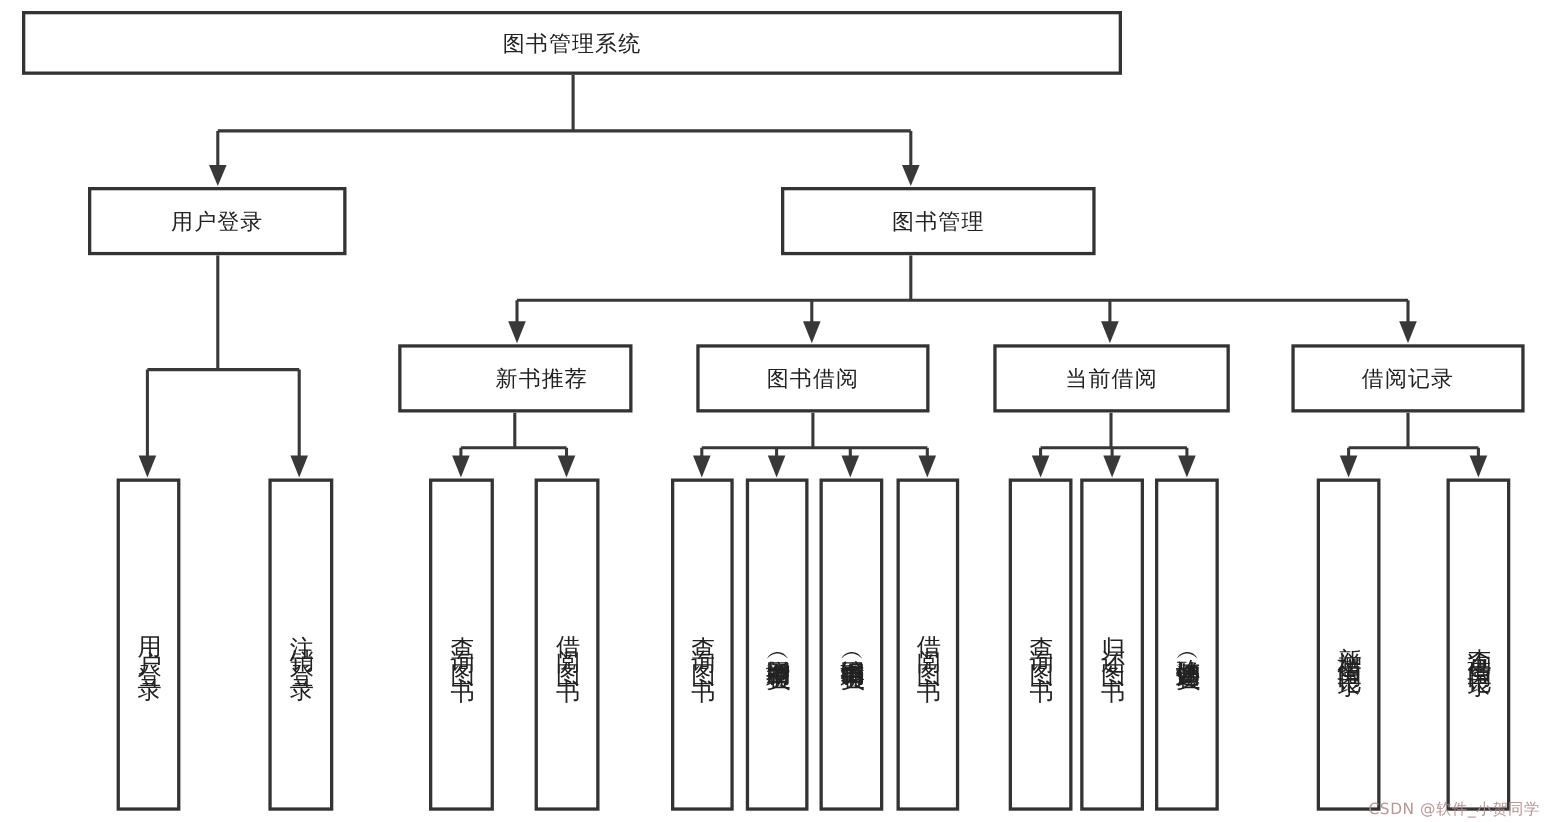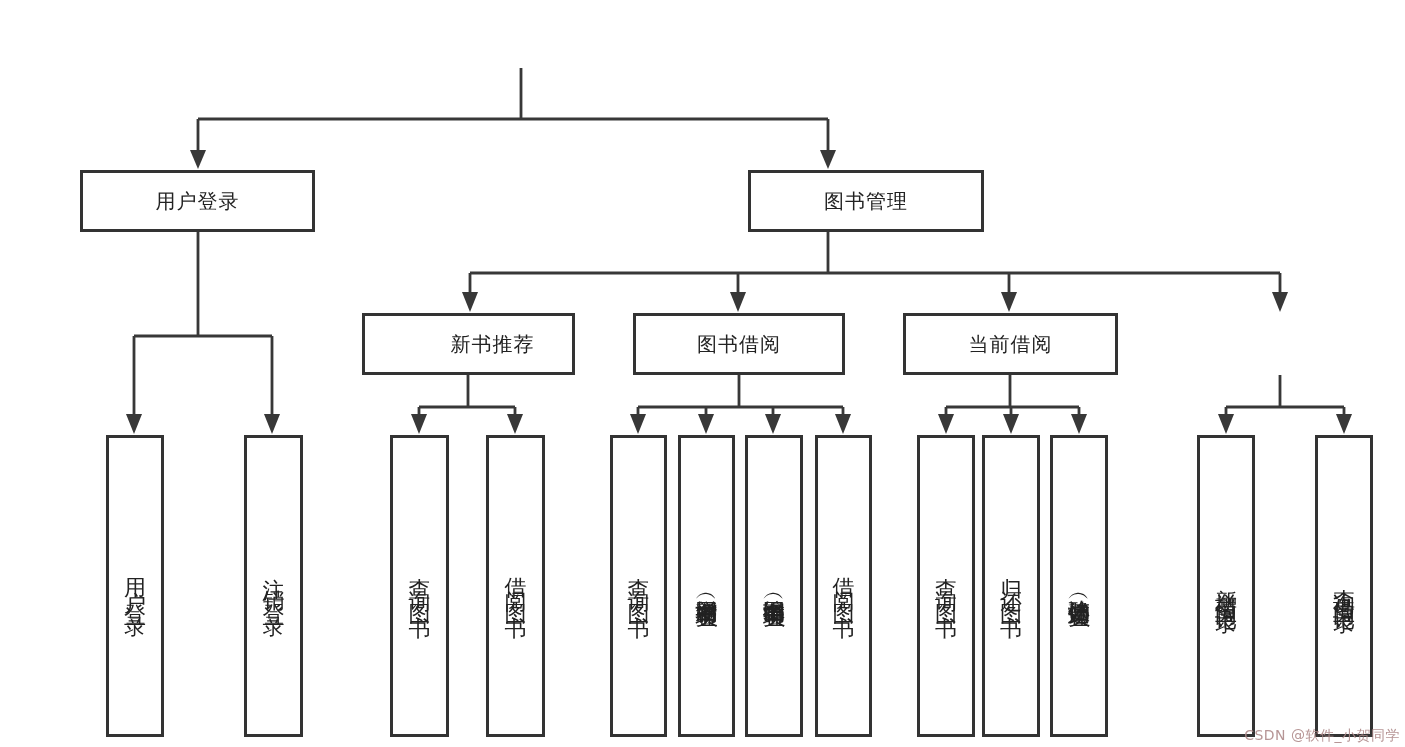--- a/index.html
+++ b/index.html
@@ -38,21 +38,21 @@
     line-height: 1.0;
     white-space: nowrap;
   }
   .sp-wide  .vtext { letter-spacing: 13px; }
   .sp-med   .vtext { letter-spacing: 5px; }
   .sp-tight .vtext { letter-spacing: 1px; }
 
   
   .n-root           { left: 20px;   top: 10px;  width: 1000px; height: 58px; }
   .n-user-login     { left: 80px;   top: 170px; width: 235px;  height: 62px; }
-  .n-book-mgmt      { left: 748px;  top: 170px; width: 236px;  height: 62px; }
+  .n-book-mgmt      { left: 710px;  top: 170px; width: 286px;  height: 62px; }
   .n-new-book-rec   { left: 362px;  top: 313px; width: 213px;  height: 62px; padding-left: 48px; }
   .n-book-borrow    { left: 633px;  top: 313px; width: 212px;  height: 62px; }
   .n-current-borrow { left: 903px;  top: 313px; width: 215px;  height: 62px; }
   .n-borrow-record  { left: 1174px; top: 313px; width: 212px;  height: 62px; }
 
   .leaf { top: 435px; height: 302px; }
   .n-ul-login    { left: 106px;  width: 58px; }
   .n-ul-logout   { left: 244px;  width: 59px; }
   .n-nbr-query   { left: 390px;  width: 59px; }
   .n-nbr-borrow  { left: 486px;  width: 59px; }
@@ -108,36 +108,42 @@
       <path d="M765 414 L781 414 L773 434 Z"></path>
       <path d="M835 414 L851 414 L843 434 Z"></path>
       <path d="M938 414 L954 414 L946 434 Z"></path>
       <path d="M1003 414 L1019 414 L1011 434 Z"></path>
       <path d="M1071 414 L1087 414 L1079 434 Z"></path>
       <path d="M1218 414 L1234 414 L1226 434 Z"></path>
       <path d="M1336 414 L1352 414 L1344 434 Z"></path>
     </g>
   </svg>
 
+  <div class="node n-root">
+    <span>图书管理系统</span>
+  </div>
 
   <div class="node n-user-login">
     <span>用户登录</span>
   </div>
   <div class="node n-book-mgmt">
     <span>图书管理</span>
   </div>
 
   <div class="node n-new-book-rec">
     <span>新书推荐</span>
   </div>
   <div class="node n-book-borrow">
     <span>图书借阅</span>
   </div>
   <div class="node n-current-borrow">
     <span>当前借阅</span>
+  </div>
+  <div class="node n-borrow-record">
+    <span>借阅记录</span>
   </div>
 
   <div class="node leaf sp-wide n-ul-login">
     <span class="vtext">用户登录</span>
   </div>
   <div class="node leaf sp-wide n-ul-logout">
     <span class="vtext">注销登录</span>
   </div>
 
   <div class="node leaf sp-wide n-nbr-query">

